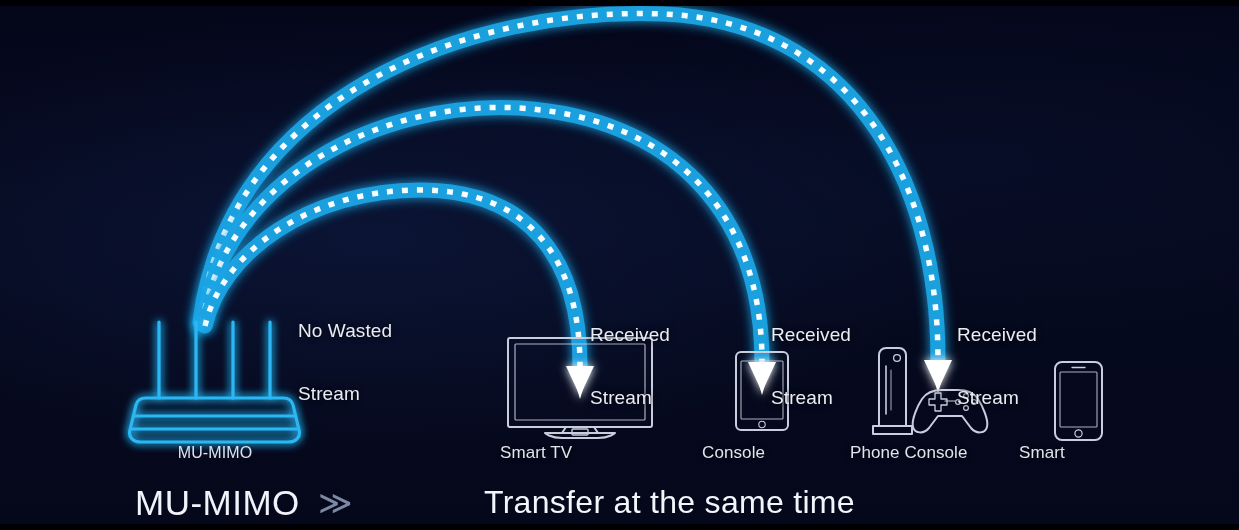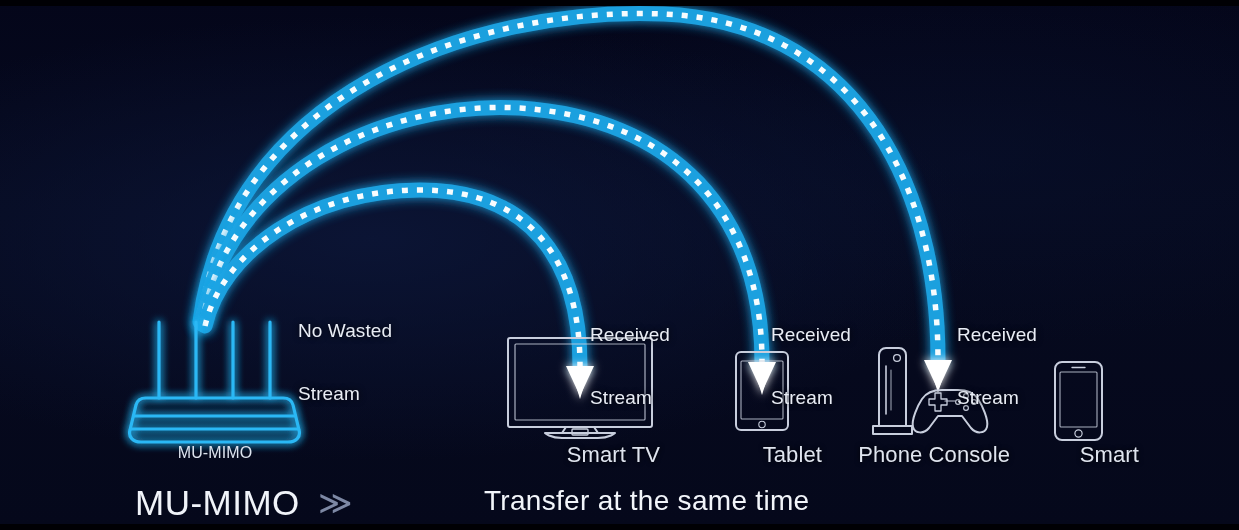--- a/index.html
+++ b/index.html
@@ -55,43 +55,43 @@
     line-height: 1.12;
     letter-spacing: .1px;
   }
   .stream-label {
     font-size: 19px;
     font-weight: 400;
     color: #e9edf5;
     text-shadow: 0 0 6px rgba(0,0,0,.9);
   }
   .device-label {
-    font-size: 22px;
+    font-size: 17px;
     color: #dfe4ee;
-    text-align: right;
+    text-align: left;
     text-shadow: 0 0 5px rgba(0,0,0,.9);
   }
   .router-label {
     font-size: 16px;
     color: #dde3ee;
     text-align: center;
   }
   .footer-title {
     font-size: 35px;
     color: #f0f3f9;
     font-weight: 300;
     letter-spacing: .5px;
   }
   .footer-chev {
     font-size: 33px;
     color: #7d88a4;
     font-weight: 300;
   }
   .footer-sub {
-    font-size: 28px;
+    font-size: 32px;
     color: #f2f5fa;
     font-weight: 300;
     letter-spacing: .3px;
   }
 </style>
 </head>
 <body>
 
 <div id="stage">
 
@@ -239,21 +239,21 @@
   </div>
 
   <div class="txt stream-label" style="left:957px; top:281px;">
     <div>Received</div>
     <div>Stream</div>
   </div>
 
   <div class="txt router-label" style="left:135px; top:444px; width:160px;">MU-MIMO</div>
 
   <div class="txt device-label" style="left:500px; top:443px; width:160px;">Smart TV</div>
-  <div class="txt device-label" style="left:702px; top:443px; width:120px;">Tablet</div>
+  <div class="txt device-label" style="left:702px; top:443px; width:120px;">Console</div>
   <div class="txt device-label" style="left:850px; top:443px; width:160px;">Phone Console</div>
   <div class="txt device-label" style="left:1019px; top:443px; width:120px;">Smart</div>
 
   <div class="txt footer-title" style="left:135px; top:483px;">MU-MIMO</div>
   <div class="txt footer-chev" style="left:318px; top:485px;">≫</div>
   <div class="txt footer-sub" style="left:484px; top:485px;">Transfer at the same time</div>
 
   <div id="edge-top"></div>
   <div id="edge-bottom"></div>
 </div>

